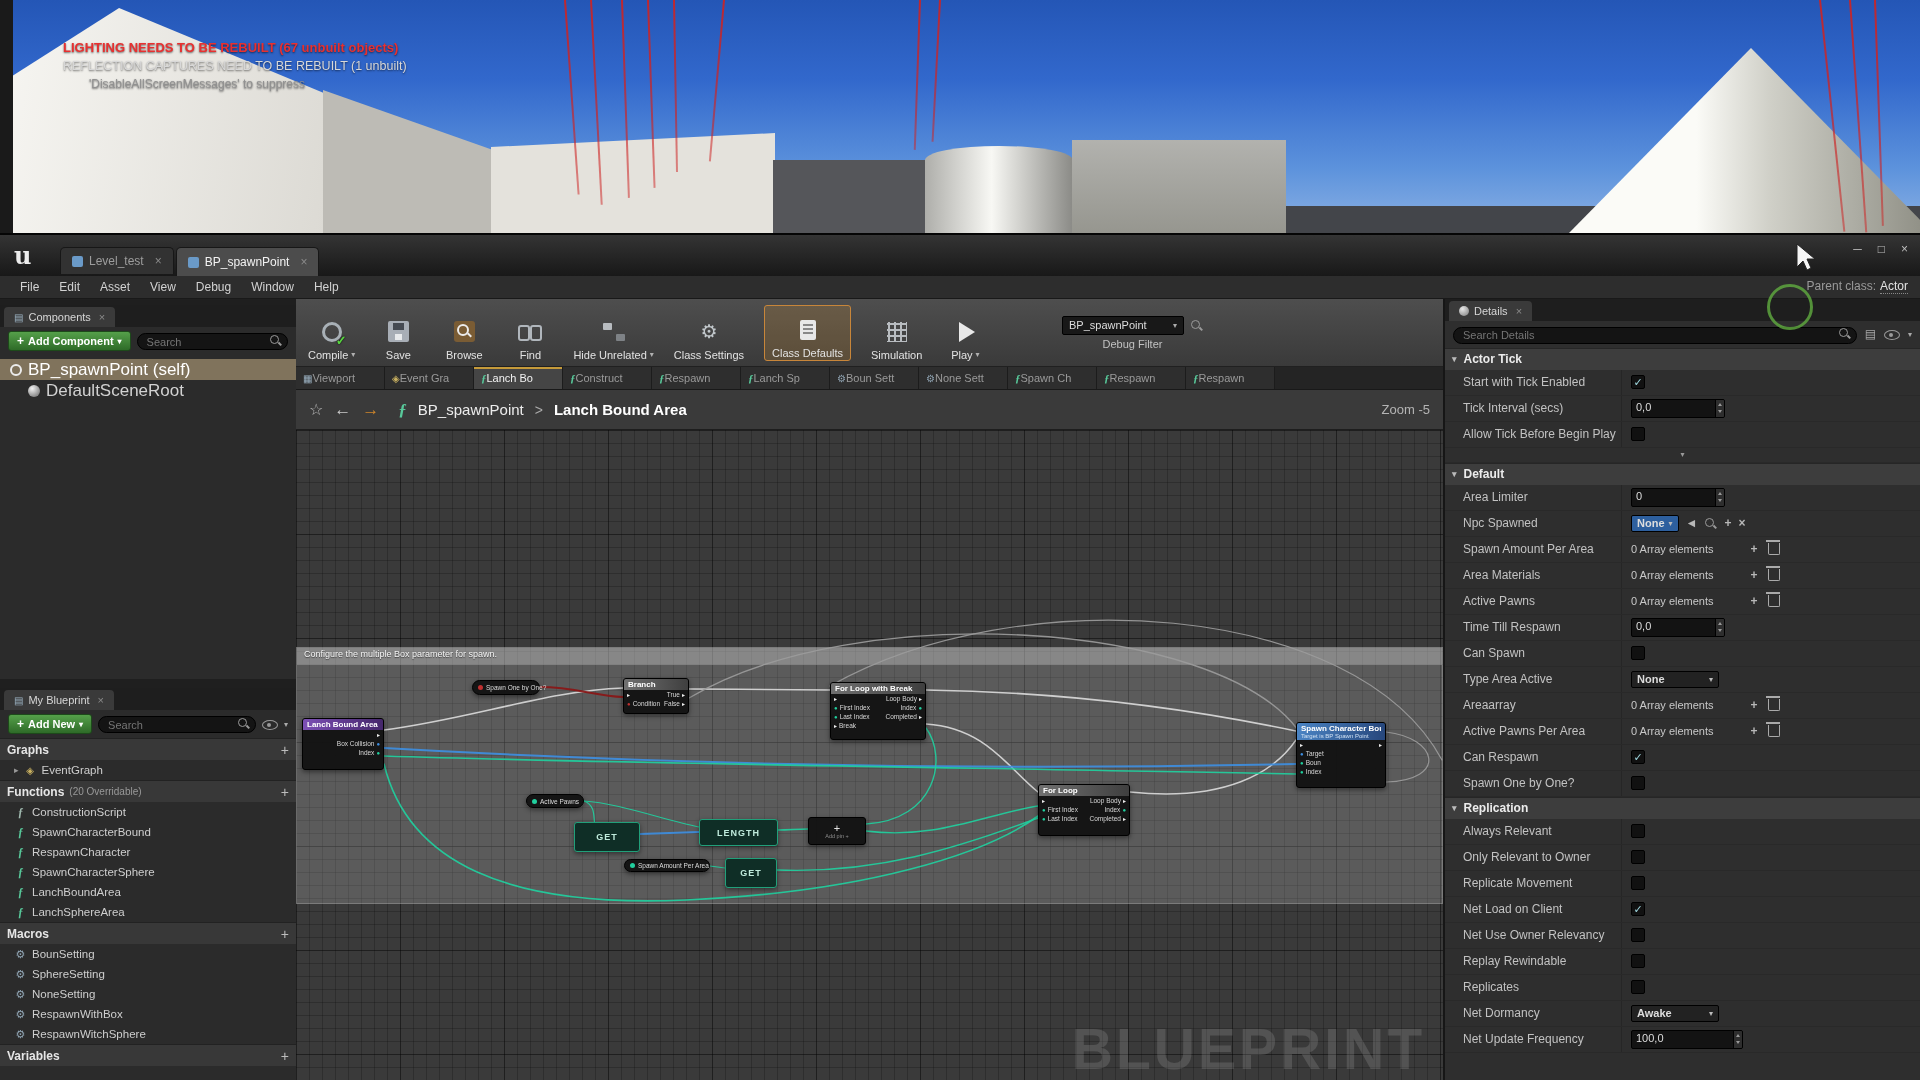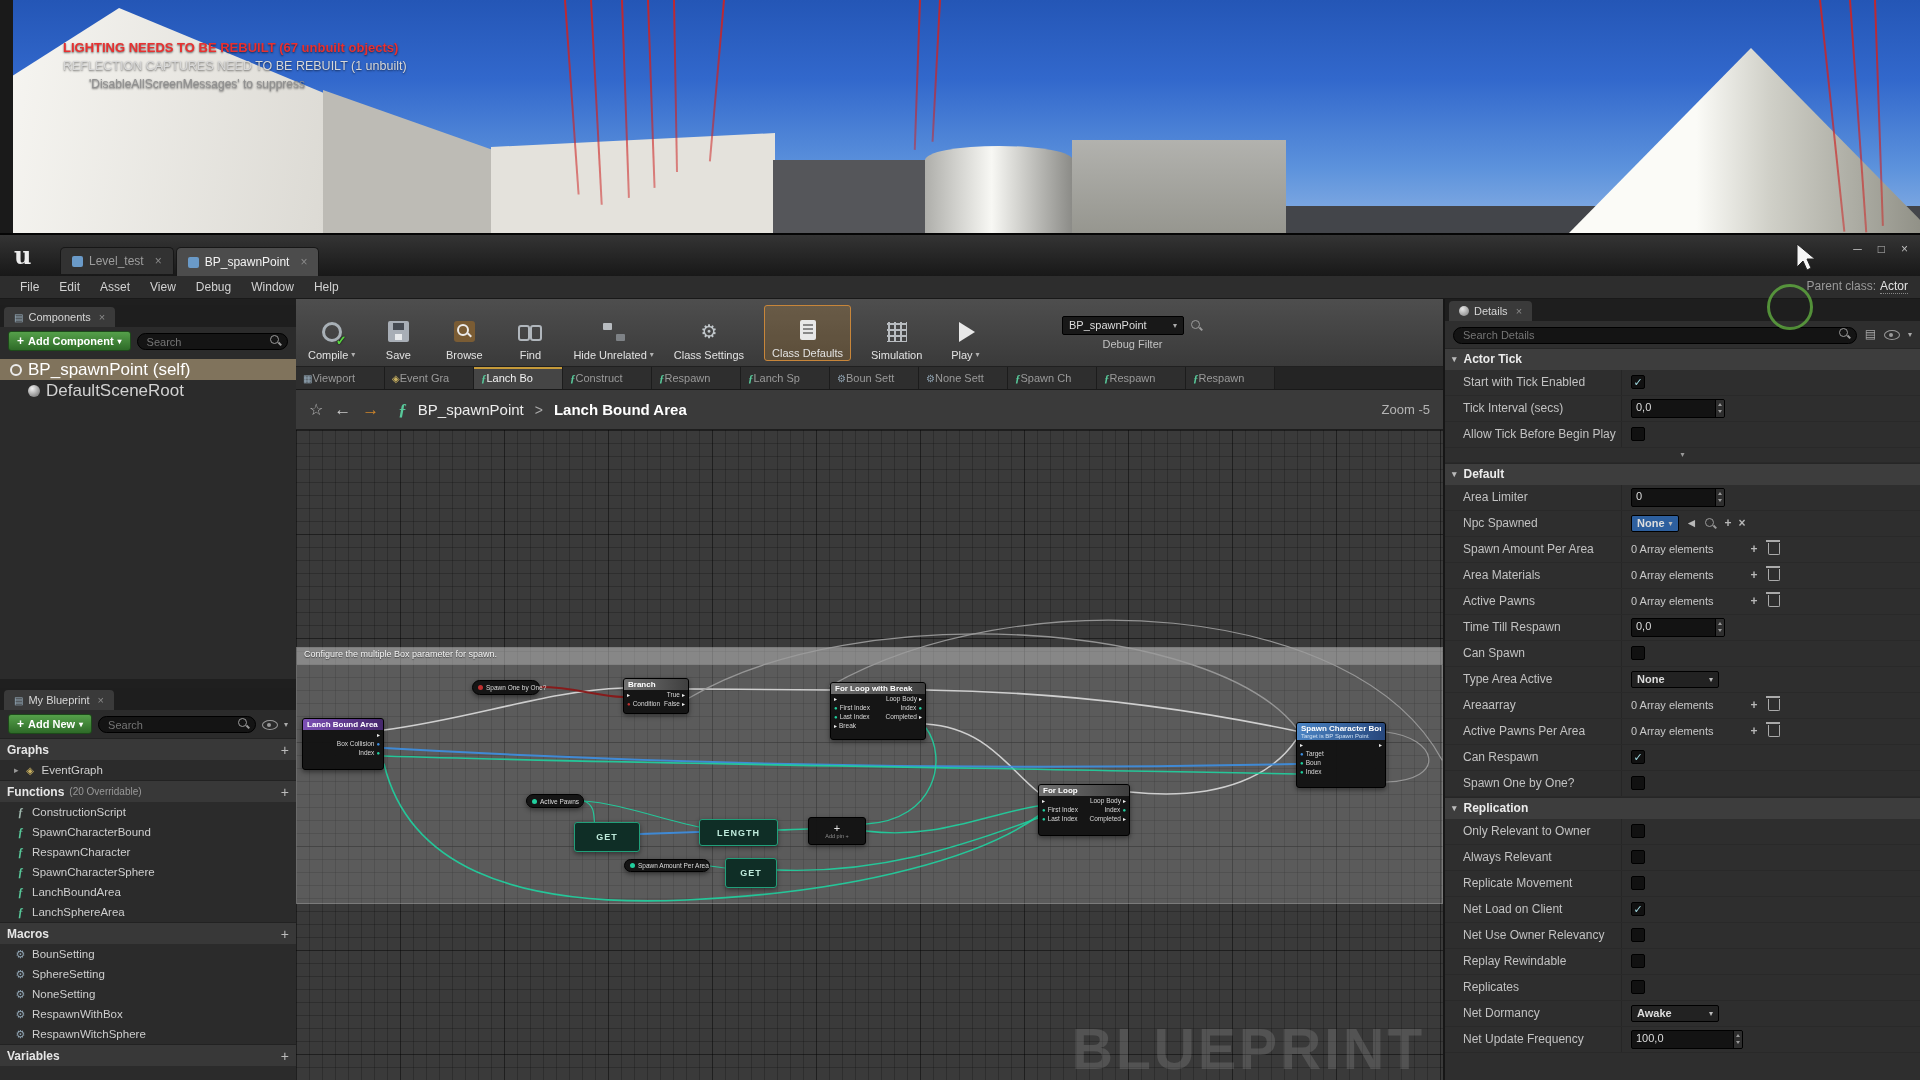--- a/index.html
+++ b/index.html
@@ -917,27 +917,27 @@
             <span class="d-label">Spawn One by One?</span>
             <div class="d-val">
               <span class="chk"></span>
             </div>
           </div>
           <div class="d-head">
             <span class="d-head-arrow">▾</span>
             <span>Replication</span>
           </div>
           <div class="d-row">
+            <span class="d-label">Always Relevant</span>
+            <div class="d-val">
+              <span class="chk"></span>
+            </div>
+          </div>
+          <div class="d-row">
             <span class="d-label">Only Relevant to Owner</span>
-            <div class="d-val">
-              <span class="chk"></span>
-            </div>
-          </div>
-          <div class="d-row">
-            <span class="d-label">Always Relevant</span>
             <div class="d-val">
               <span class="chk"></span>
             </div>
           </div>
           <div class="d-row">
             <span class="d-label">Replicate Movement</span>
             <div class="d-val">
               <span class="chk"></span>
             </div>
           </div>

